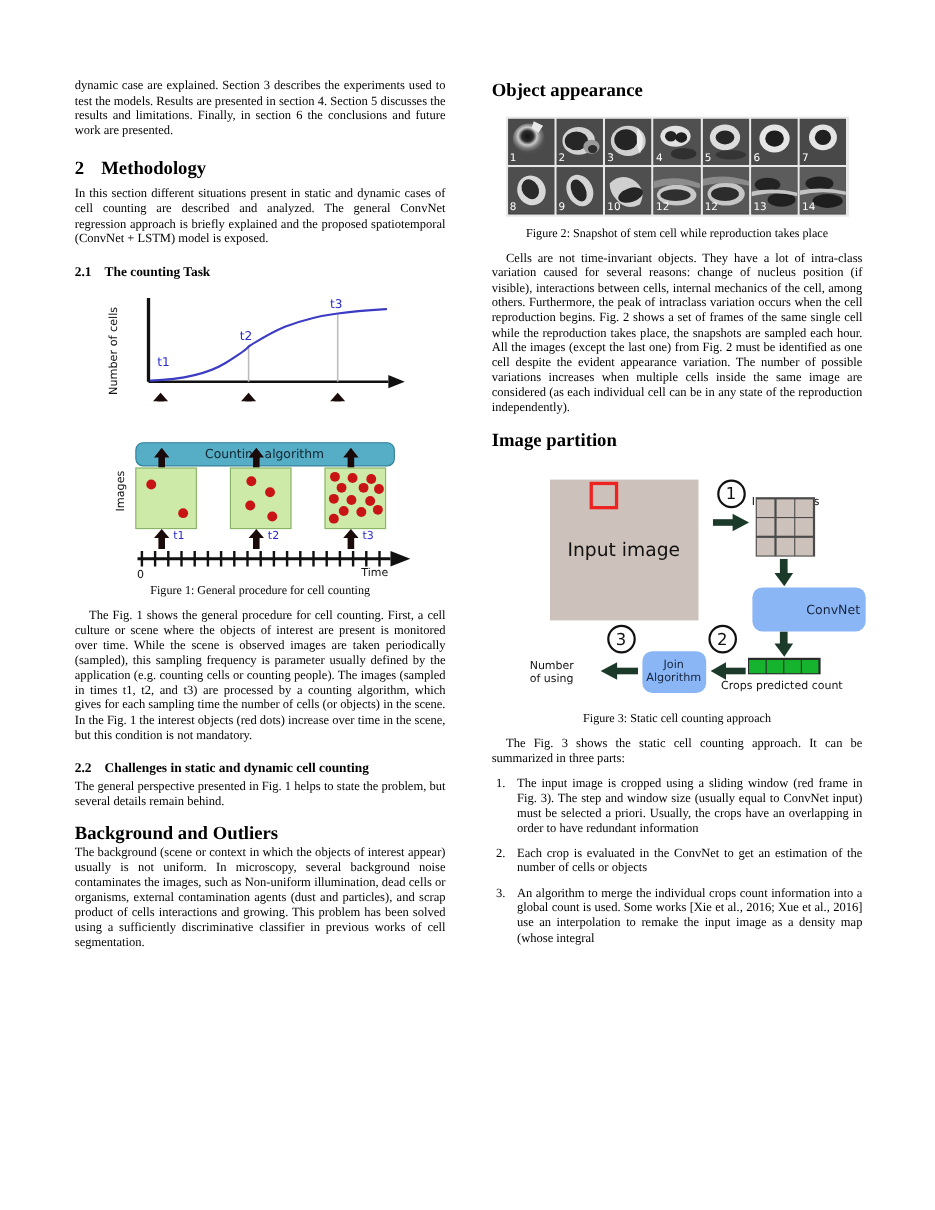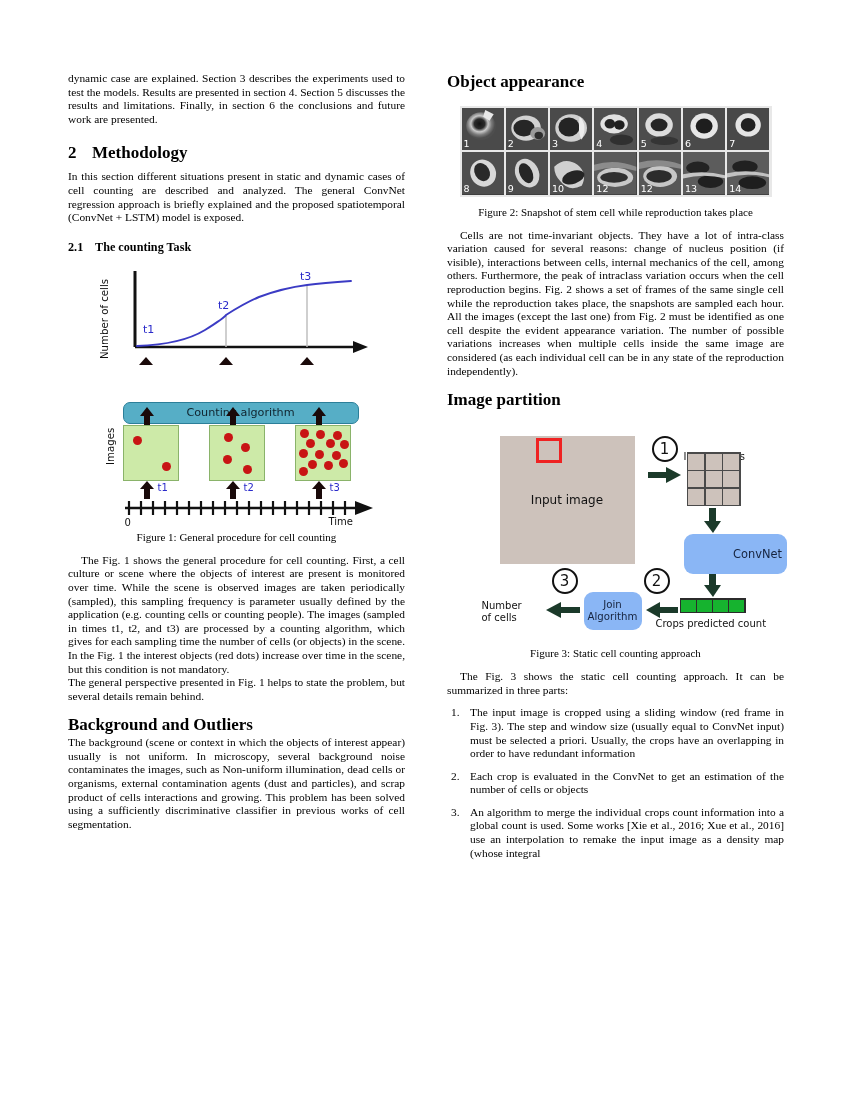--- a/index.html
+++ b/index.html
@@ -215,21 +215,21 @@
     width: 320px;
     height: 212px;
     margin: 16px auto 0 auto;
   }
   .inputimg {
     position: absolute;
     left: 44px; top: 10px;
     width: 135px; height: 128px;
     display: flex; align-items: center; justify-content: center;
     font-family: "DejaVu Sans", sans-serif;
-    font-size: 12px;
+    font-size: 17px;
     color: #111;
   }
   .redframe {
     position: absolute;
     left: 36px; top: 2px;
     width: 26px; height: 25px;
     border: 3px solid #ef2222;
     box-sizing: border-box;
   }
   .cropgrid {
@@ -425,20 +425,23 @@
           </svg>
           <span class="axis-text" style="left:24px; top:248px;">0</span>
           <span class="axis-text" style="left:228px; top:247px;">Time</span>
         </div>
 
         <p class="caption">Figure 1: General procedure for cell counting</p>
       </div>
 
       <p class="body indent gap">The Fig. 1 shows the general procedure for cell counting. First, a cell culture or scene where the objects of interest are present is monitored over time. While the scene is observed images are taken periodically (sampled), this sampling frequency is parameter usually defined by the application (e.g. counting cells or counting people). The images (sampled in times t1, t2, and t3) are processed by a counting algorithm, which gives for each sampling time the number of cells (or objects) in the scene. In the Fig. 1 the interest objects (red dots) increase over time in the scene, but this condition is not mandatory.</p>
 
+      <h3 class="subsection">
+        <span class="num">2.2</span><span>Challenges in static and dynamic cell counting</span>
+      </h3>
 
       <p class="body">The general perspective presented in Fig. 1 helps to state the problem, but several details remain behind.</p>
 
       <h4 class="para-head">Background and Outliers</h4>
       <p class="body">The background (scene or context in which the objects of interest appear) usually is not uniform. In microscopy, several background noise contaminates the images, such as Non-uniform illumination, dead cells or organisms, external contamination agents (dust and particles), and scrap product of cells interactions and growing. This problem has been solved using a sufficiently discriminative classifier in previous works of cell segmentation.</p>
     </div>
 
     <div class="col">
 
       <h4 class="para-head" style="margin-top:0;">Object appearance</h4>
@@ -674,21 +677,21 @@
           <div class="circnum" style="left:96px; top:142px;">3</div>
 
           <svg class="arrow-svg" style="left:90px; top:175px; width:34px; height:18px;" viewBox="0 0 34 18">
             <g fill="#1b3a2a">
               <rect x="14" y="6" width="20" height="6"></rect>
               <polygon points="15,1 0,9 15,17"></polygon>
             </g>
           </svg>
 
           <span class="f3text" style="left:26px; top:174px;">Number</span>
-          <span class="f3text" style="left:26px; top:186px;">of cells</span>
+          <span class="f3text" style="left:26px; top:186px;">of using</span>
 
         </div>
         <p class="caption">Figure 3: Static cell counting approach</p>
       </div>
 
       <p class="body indent gap">The Fig. 3 shows the static cell counting approach. It can be summarized in three parts:</p>
 
       <ol class="numlist">
         <li>The input image is cropped using a sliding window (red frame in Fig. 3). The step and window size (usually equal to ConvNet input) must be selected a priori. Usually, the crops have an overlapping in order to have redundant information</li>
         <li>Each crop is evaluated in the ConvNet to get an estimation of the number of cells or objects</li>

